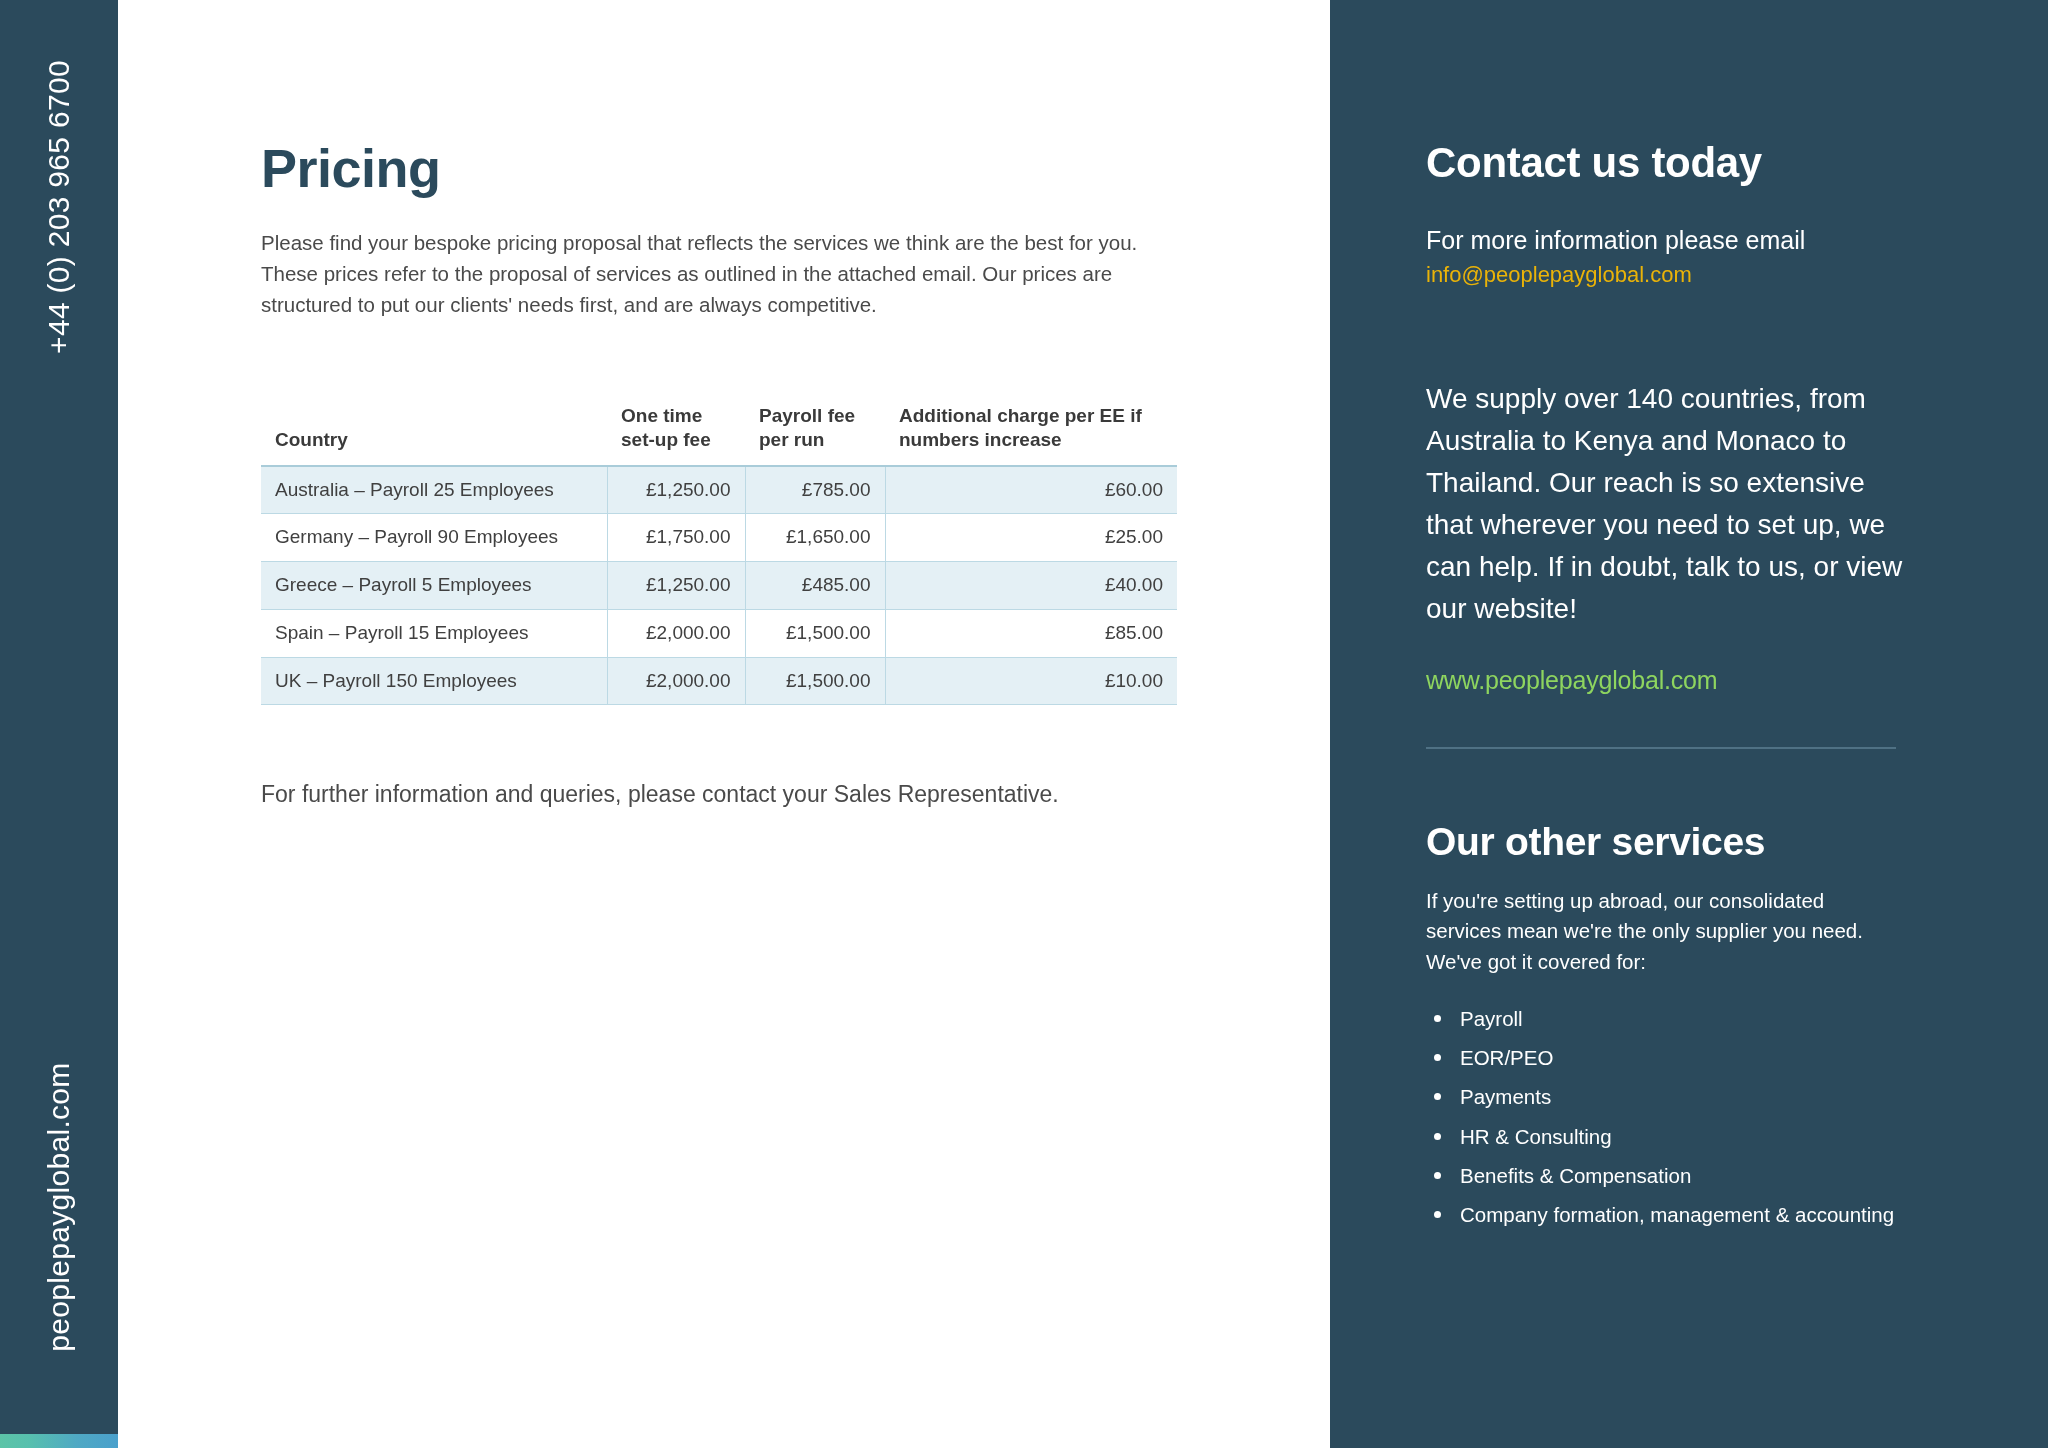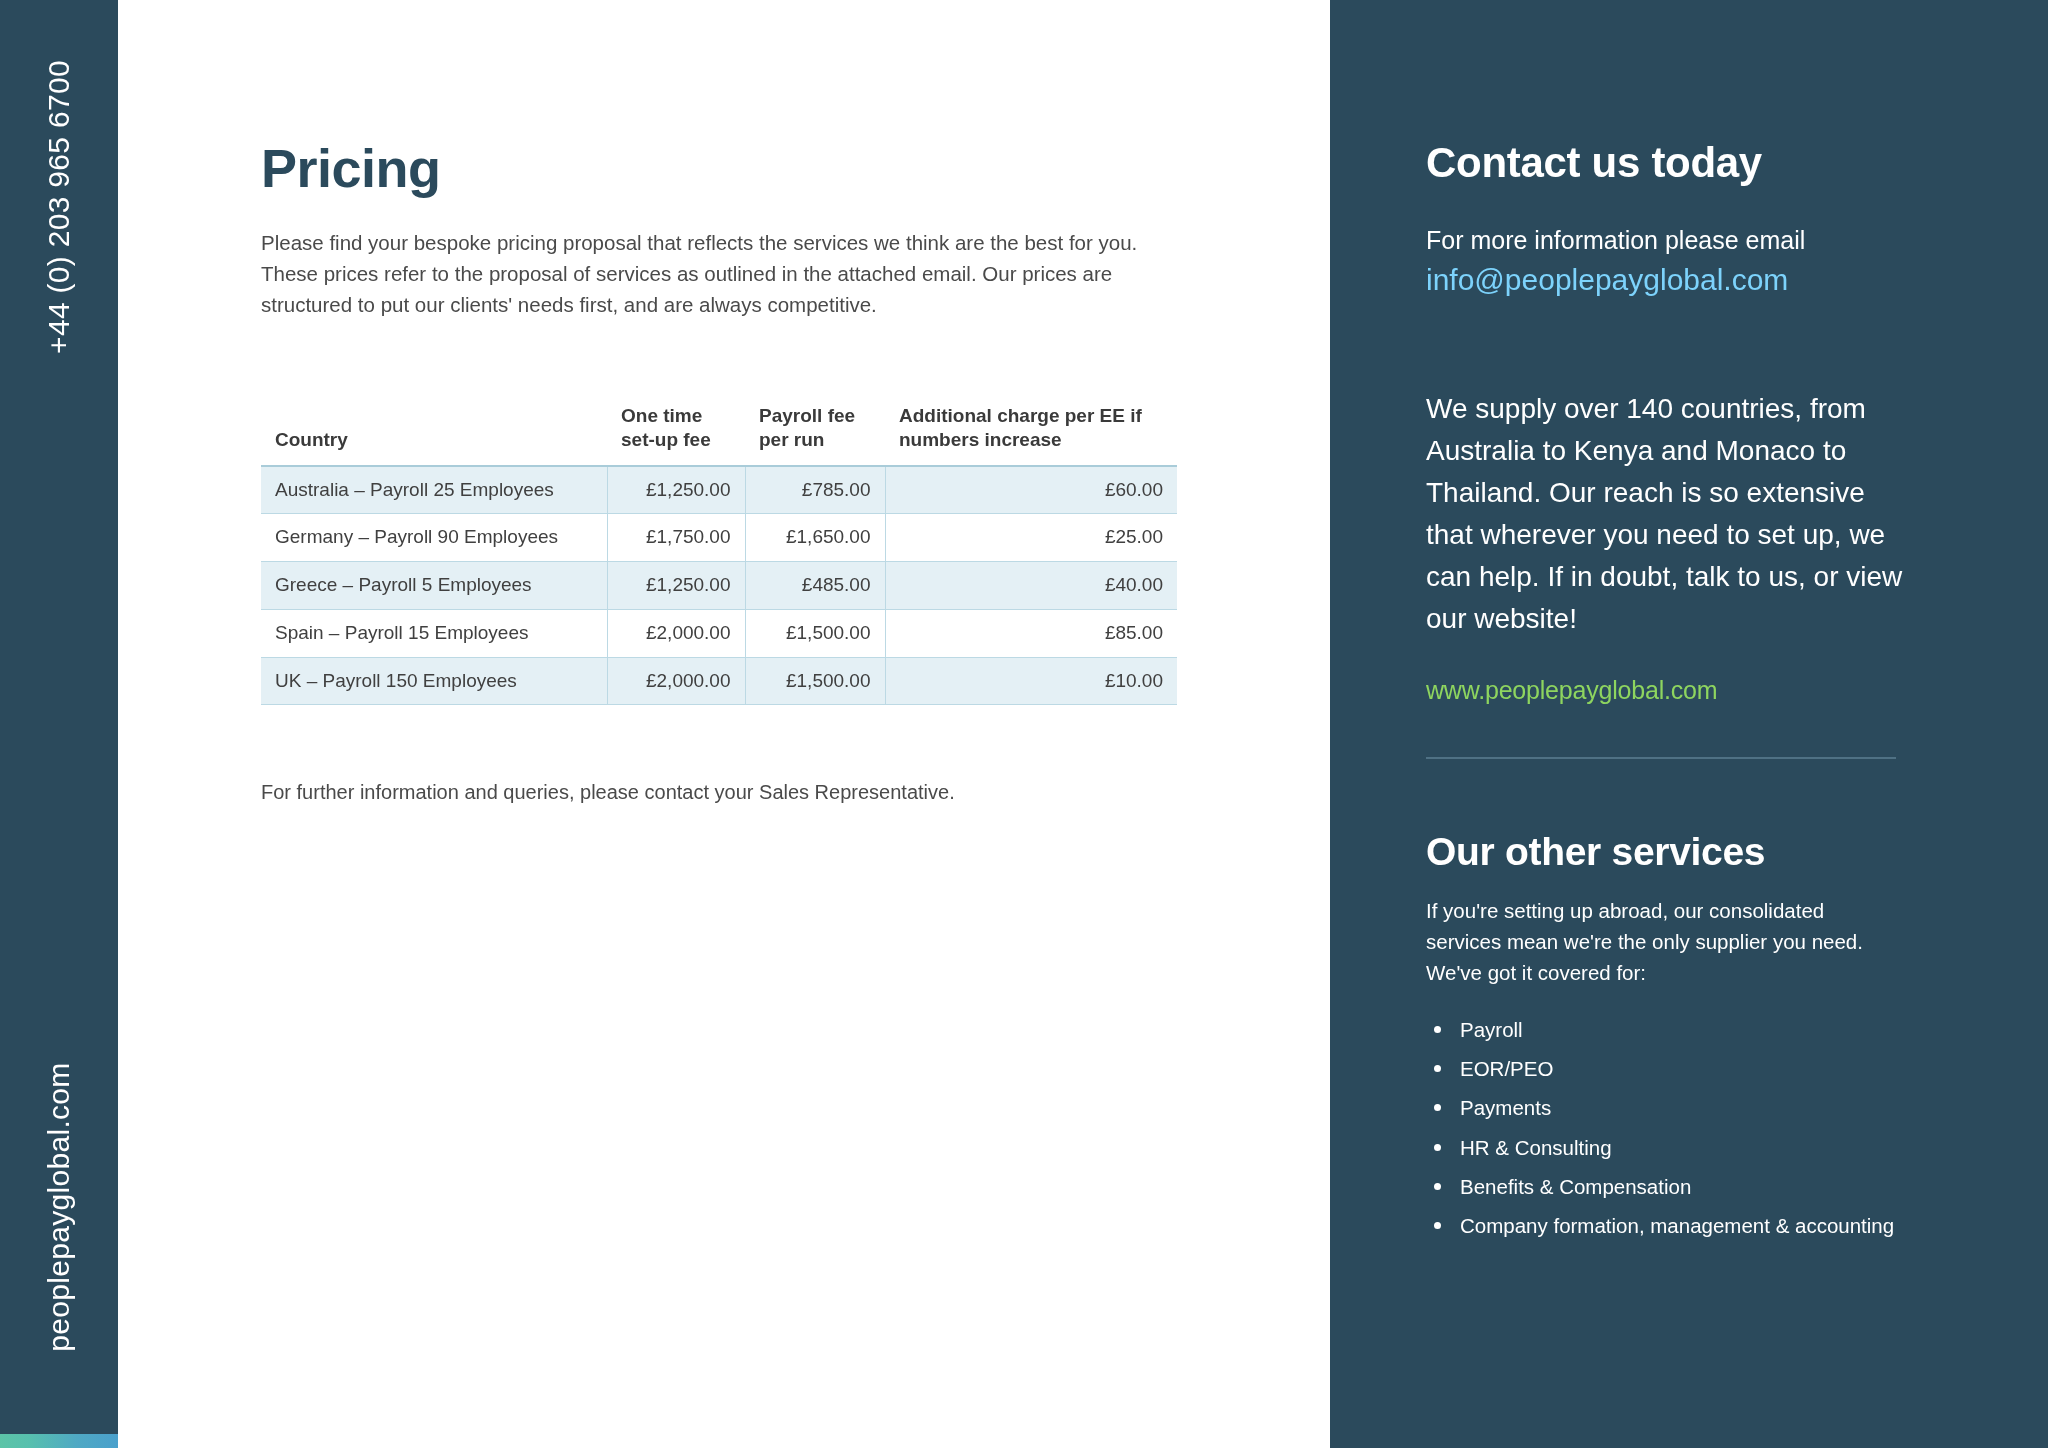--- a/index.html
+++ b/index.html
@@ -123,21 +123,21 @@
   .ptable tbody tr.odd td  { background:#e4f0f5; }
   .ptable tbody tr.even td { background:#ffffff; }
 
   .ptable tbody tr:first-child td { border-top:2px solid #a9ccd9; }
 
   td.num { text-align:right; }
   td.country { text-align:left; }
 
   .closing {
     margin-top:72px;
-    font-size:20px;
+    font-size:23px;
     color:#4a4a4a;
     line-height:1.5;
   }
 
   
   .right-panel {
     position:absolute;
     left:1330px; top:0;
     width:718px;
     height:1448px;
@@ -161,23 +161,23 @@
   }
 
   .rp-lead {
     font-size:25px;
     line-height:1.35;
     color:#ffffff;
     margin-bottom:2px;
     font-weight:400;
   }
   .rp-email {
-    font-size:30px;
+    font-size:22px;
     line-height:1.35;
-    color:#7dd3fc;
+    color:#eab308;
     text-decoration:none;
     display:inline-block;
     font-weight:400;
   }
 
   .rp-body {
     margin-top:88px;
     font-size:28px;
     line-height:1.5;
     color:#ffffff;

